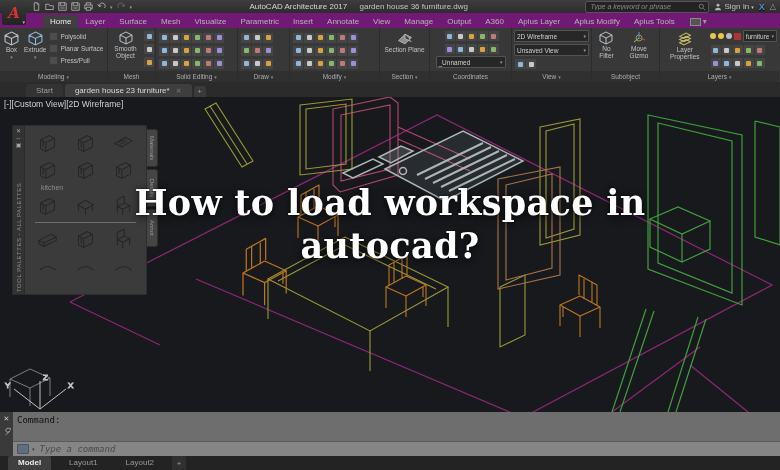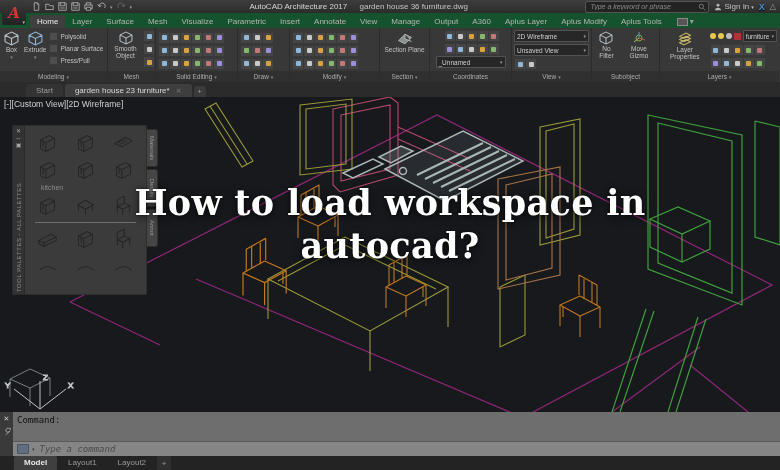--- a/index.html
+++ b/index.html
@@ -23,22 +23,22 @@
   .searchbox{display:flex;align-items:center;width:118px;height:10px;background:#232323;
     border:1px solid #555;border-radius:2px;padding:0 2px;}
   .searchbox input{flex:1;background:transparent;border:0;outline:none;color:#bbb;
     font:italic 7px "Liberation Sans",sans-serif;min-width:0;}
   .searchbox input::placeholder{color:#8a8a8a;}
   .xch{color:#4f8fd0;font-weight:700;font-size:9px;text-shadow:0 1px 1px #000;}
   .tri{color:#9f9f9f;font-size:8px;}
   .signin{display:flex;align-items:center;gap:2px;color:#c2c2c2;}
 
   
-  .tabrow{top:13px;height:15px;background:#14532d;display:flex;align-items:flex-end;
-    padding-left:30px;color:#b5b5b5;font-size:8px;}
+  .tabrow{top:13px;height:15px;background:#701a75;display:flex;align-items:flex-end;
+    padding-left:43px;color:#b5b5b5;font-size:8px;}
   .rtab{padding:2px 7px 2px;cursor:pointer;white-space:nowrap;}
   .rtab.active{background:#3f3f3f;color:#ececec;border-radius:2px 2px 0 0;}
   .rib-toggle{margin-left:8px;display:flex;align-items:center;gap:2px;color:#9a9a9a;padding-bottom:2px;}
   .rib-toggle .sq{width:9px;height:6px;border:1px solid #8a8a8a;background:#555;}
 
   
   .ribbon{top:28px;height:54px;background:#383838;display:flex;z-index:5;}
   .panel{height:100%;display:flex;flex-direction:column;border-right:1px solid #2c2c2c;box-sizing:border-box;}
   .pbody{flex:1;display:flex;align-items:flex-start;gap:2px;padding:2px 2px 0;overflow:hidden;}
   .plabel{height:11px;background:#303030;color:#adadad;font-size:6.5px;display:flex;
@@ -104,21 +104,21 @@
   .cmd-input{height:14px;background:#858585;border-top:1px solid #5a5a5a;display:flex;align-items:center;
     gap:3px;padding:0 4px;}
   .cmd-input .kbd{width:10px;height:8px;background:#5f6f7f;border:1px solid #49555f;border-radius:1px;}
   .cmd-input .car{font-size:5px;color:#3d3d3d;}
   .cmd-input input{flex:1;background:transparent;border:0;outline:none;
     font:italic 9px "DejaVu Sans Mono",monospace;color:#333;}
   .cmd-input input::placeholder{color:#4a4a4a;}
 
   
   .ltabs{top:456px;height:14px;background:#232323;display:flex;align-items:stretch;
-    padding-left:14px;font-size:8px;color:#9a9a9a;gap:1px;}
+    padding-left:8px;font-size:8px;color:#9a9a9a;gap:8px;}
   .ltab{padding:2px 10px 0;cursor:pointer;}
   .ltab.active{background:#3f3f3f;color:#e8e8e8;font-weight:700;border-radius:2px 2px 0 0;}
   .lplus{width:14px;display:flex;align-items:center;justify-content:center;background:#303030;
     border-radius:2px 2px 0 0;cursor:pointer;}
   svg{overflow:visible;}
 </style>
 </head>
 <body>
 
 <svg width="0" height="0" style="position:absolute">

